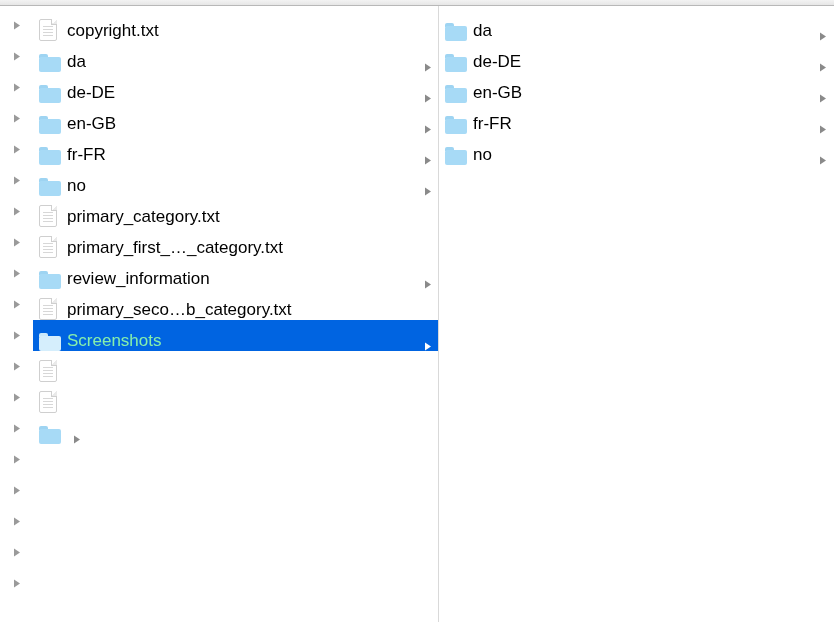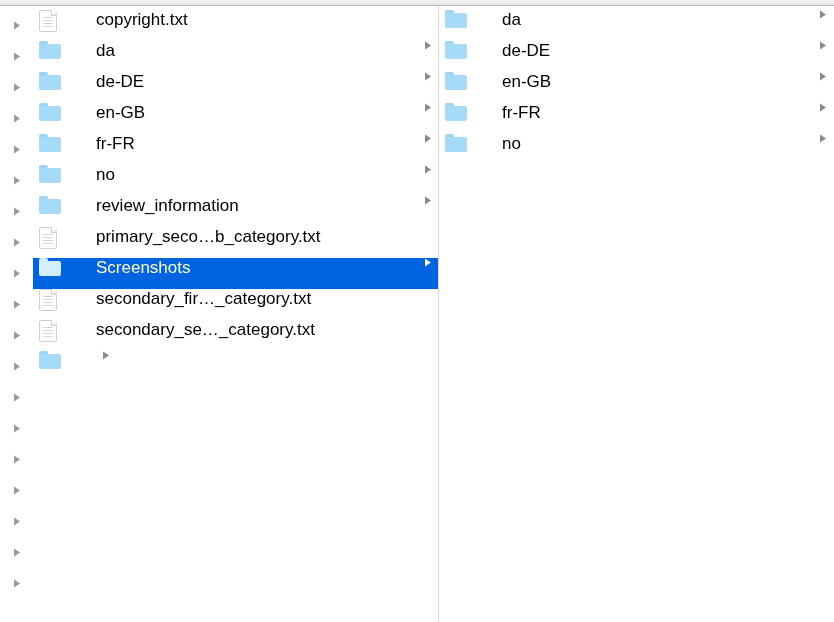--- a/index.html
+++ b/index.html
@@ -59,27 +59,26 @@
 
     .sidebar-arrow svg {
       width: 8px;
       height: 9px;
       display: block;
     }
 
     .row {
       height: 31px;
       display: flex;
-      align-items: flex-start;
+      align-items: flex-end;
       padding-left: 6px;
       padding-right: 6px;
       white-space: nowrap;
       overflow: hidden;
       cursor: default;
-      gap: 29px;
     }
 
     .row .icon-wrap {
       width: 28px;
       display: flex;
       align-items: center;
     }
 
     
     .folder-icon {
@@ -153,21 +152,21 @@
     }
 
     .row .expand-arrow svg {
       width: 8px;
       height: 9px;
       display: block;
     }
 
     .row.selected {
       background: #0064e1;
-      color: #fef9c3;
+      color: #86efac;
     }
     .row.selected .expand-arrow { color: #ffffff; }
 
   </style>
 </head>
 <body>
 
 <div class="title-bar"></div>
 
 <div class="columns">
@@ -351,89 +350,117 @@
           </span>
     <span class="label">no</span>
     <span class="expand-arrow">
             <svg viewBox="0 0 8 9">
     <path d="M1 0.5 L7 4.5 L1 8.5 Z" fill="currentColor"></path>
   </svg>
           </span>
   </div>
         <div class="row">
     <span class="icon-wrap">
-            <span class="folder-icon">
-    <span class="folder-tab"></span>
-    <span class="folder-body"></span>
-  </span>
-          </span>
-    <span class="label">review_information</span>
-    <span class="expand-arrow">
-            <svg viewBox="0 0 8 9">
-    <path d="M1 0.5 L7 4.5 L1 8.5 Z" fill="currentColor"></path>
-  </svg>
-          </span>
-  </div>
-        <div class="row">
-    <span class="icon-wrap">
             <span class="file-icon">
     <span class="dogear"></span>
     <span class="lines">
                 <div></div>
                 <div></div>
                 <div></div>
                 <div></div>
               </span>
   </span>
           </span>
-    <span class="label">primary_seco…b_category.txt</span>
+    <span class="label">primary_category.txt</span>
     <span class="expand-arrow"></span>
-  </div>
-        <div class="row selected">
-    <span class="icon-wrap">
-            <span class="folder-icon">
-    <span class="folder-tab"></span>
-    <span class="folder-body"></span>
-  </span>
-          </span>
-    <span class="label">Screenshots</span>
-    <span class="expand-arrow">
-            <svg viewBox="0 0 8 9">
-    <path d="M1 0.5 L7 4.5 L1 8.5 Z" fill="currentColor"></path>
-  </svg>
-          </span>
   </div>
         <div class="row">
     <span class="icon-wrap">
             <span class="file-icon">
     <span class="dogear"></span>
     <span class="lines">
                 <div></div>
                 <div></div>
                 <div></div>
                 <div></div>
               </span>
   </span>
           </span>
-    <span class="label">secondary_fir…_category.txt</span>
+    <span class="label">primary_first_…_category.txt</span>
     <span class="expand-arrow"></span>
+  </div>
+        <div class="row">
+    <span class="icon-wrap">
+            <span class="folder-icon">
+    <span class="folder-tab"></span>
+    <span class="folder-body"></span>
+  </span>
+          </span>
+    <span class="label">review_information</span>
+    <span class="expand-arrow">
+            <svg viewBox="0 0 8 9">
+    <path d="M1 0.5 L7 4.5 L1 8.5 Z" fill="currentColor"></path>
+  </svg>
+          </span>
   </div>
         <div class="row">
     <span class="icon-wrap">
             <span class="file-icon">
     <span class="dogear"></span>
     <span class="lines">
                 <div></div>
                 <div></div>
                 <div></div>
                 <div></div>
               </span>
   </span>
           </span>
-    <span class="label">secondary_se…_category.txt</span>
+    <span class="label">primary_seco…b_category.txt</span>
+    <span class="expand-arrow"></span>
+  </div>
+        <div class="row selected">
+    <span class="icon-wrap">
+            <span class="folder-icon">
+    <span class="folder-tab"></span>
+    <span class="folder-body"></span>
+  </span>
+          </span>
+    <span class="label">Screenshots</span>
+    <span class="expand-arrow">
+            <svg viewBox="0 0 8 9">
+    <path d="M1 0.5 L7 4.5 L1 8.5 Z" fill="currentColor"></path>
+  </svg>
+          </span>
+  </div>
+        <div class="row">
+    <span class="icon-wrap">
+            <span class="file-icon">
+    <span class="dogear"></span>
+    <span class="lines">
+                <div></div>
+                <div></div>
+                <div></div>
+                <div></div>
+              </span>
+  </span>
+          </span>
+    <span class="expand-arrow"></span>
+  </div>
+        <div class="row">
+    <span class="icon-wrap">
+            <span class="file-icon">
+    <span class="dogear"></span>
+    <span class="lines">
+                <div></div>
+                <div></div>
+                <div></div>
+                <div></div>
+              </span>
+  </span>
+          </span>
     <span class="expand-arrow"></span>
   </div>
         <div class="row">
     <span class="icon-wrap">
             <span class="folder-icon">
     <span class="folder-tab"></span>
     <span class="folder-body"></span>
   </span>
           </span>
     <span class="expand-arrow">

